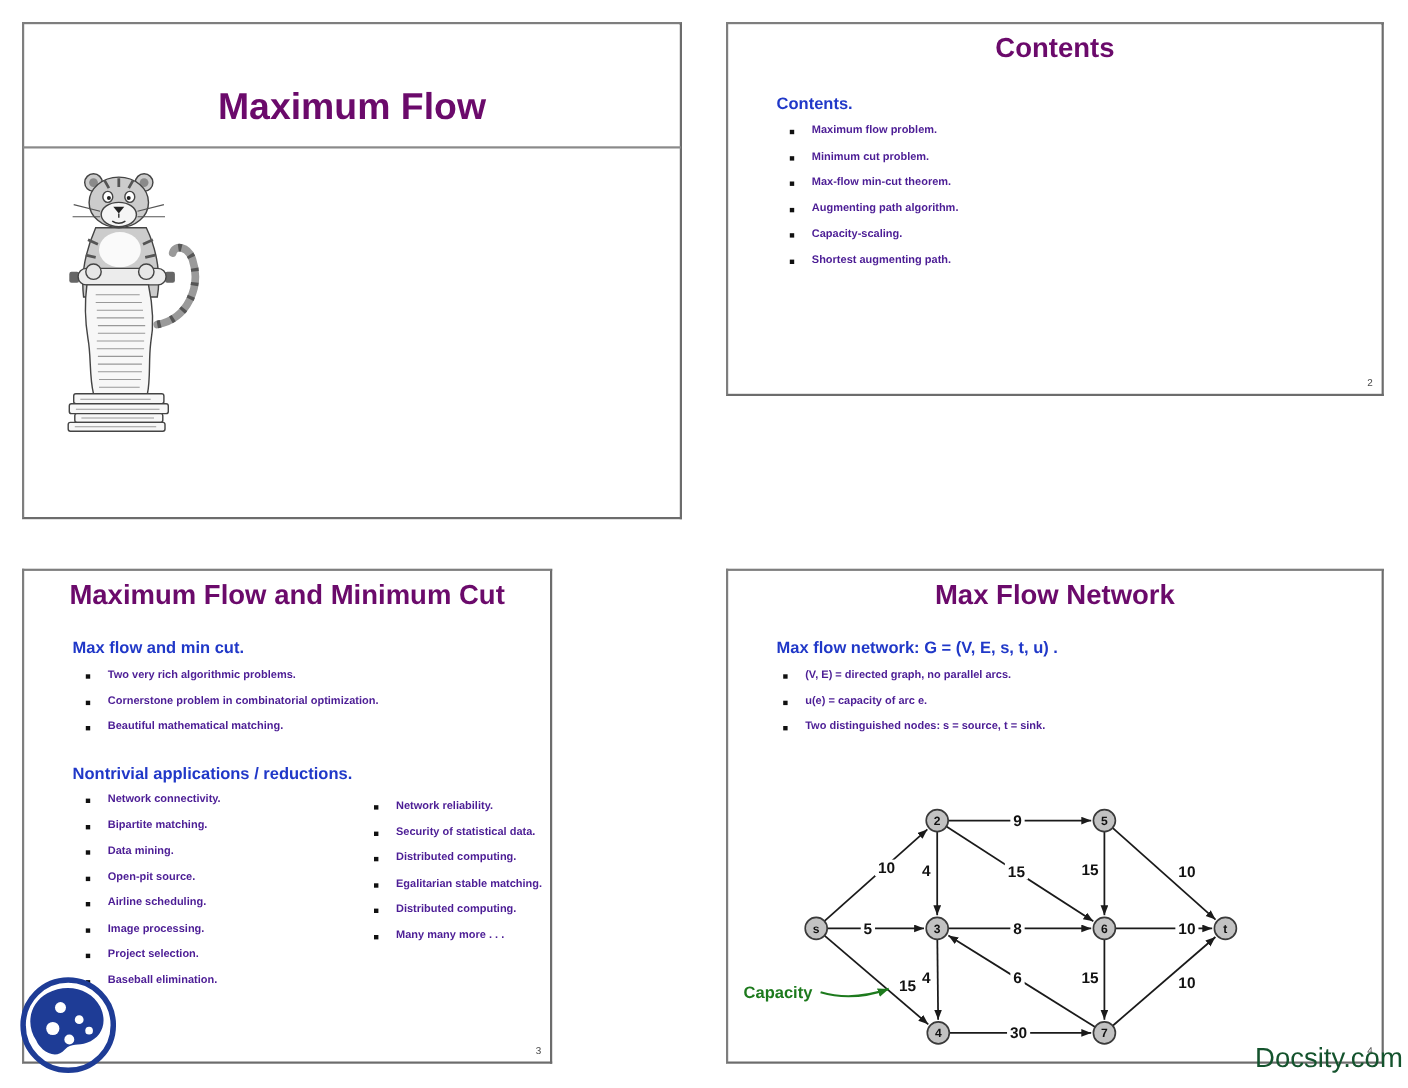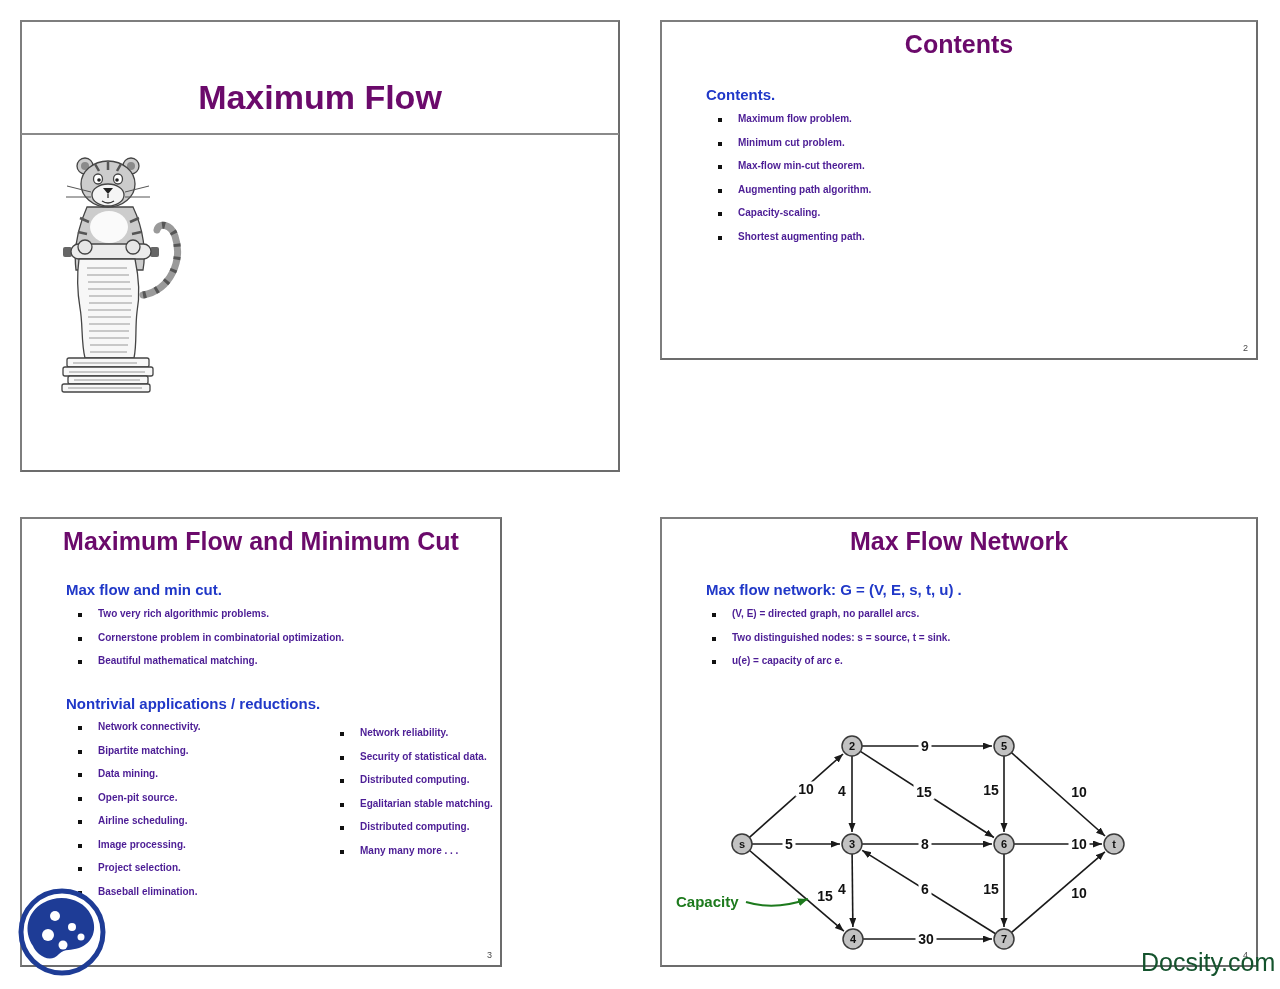--- a/index.html
+++ b/index.html
@@ -144,22 +144,22 @@
       <li>Many many more . . .</li>
     </ul>
     <div class="page-number">3</div>
   </div>
 
   <div class="slide" id="slide-4">
     <div class="slide-title">Max Flow Network</div>
     <div class="heading" style="left:44px; top:62px;">Max flow network:  G = (V, E, s, t, u) .</div>
     <ul class="bullets" style="left:46px; top:83px;">
       <li>(V, E) = directed graph, no parallel arcs.</li>
+      <li>u(e) = capacity of arc e.</li>
       <li>Two distinguished nodes:  s = source, t = sink.</li>
-      <li>u(e) = capacity of arc e.</li>
     </ul>
     <svg id="graph-svg" class="artwork" style="left:0; top:0;" width="594" height="446" viewBox="0 0 594 446">
       <defs>
         <marker id="arrow" markerWidth="10" markerHeight="8" refX="9" refY="3.5" orient="auto" markerUnits="userSpaceOnUse">
           <path d="M0,0 L9,3.5 L0,7 Z" fill="#1a1a1a"></path>
         </marker>
         <marker id="garrow" markerWidth="11" markerHeight="9" refX="10" refY="4" orient="auto" markerUnits="userSpaceOnUse">
           <path d="M0,0 L10,4 L0,8 Z" fill="#1d7a1d"></path>
         </marker>
       </defs>

